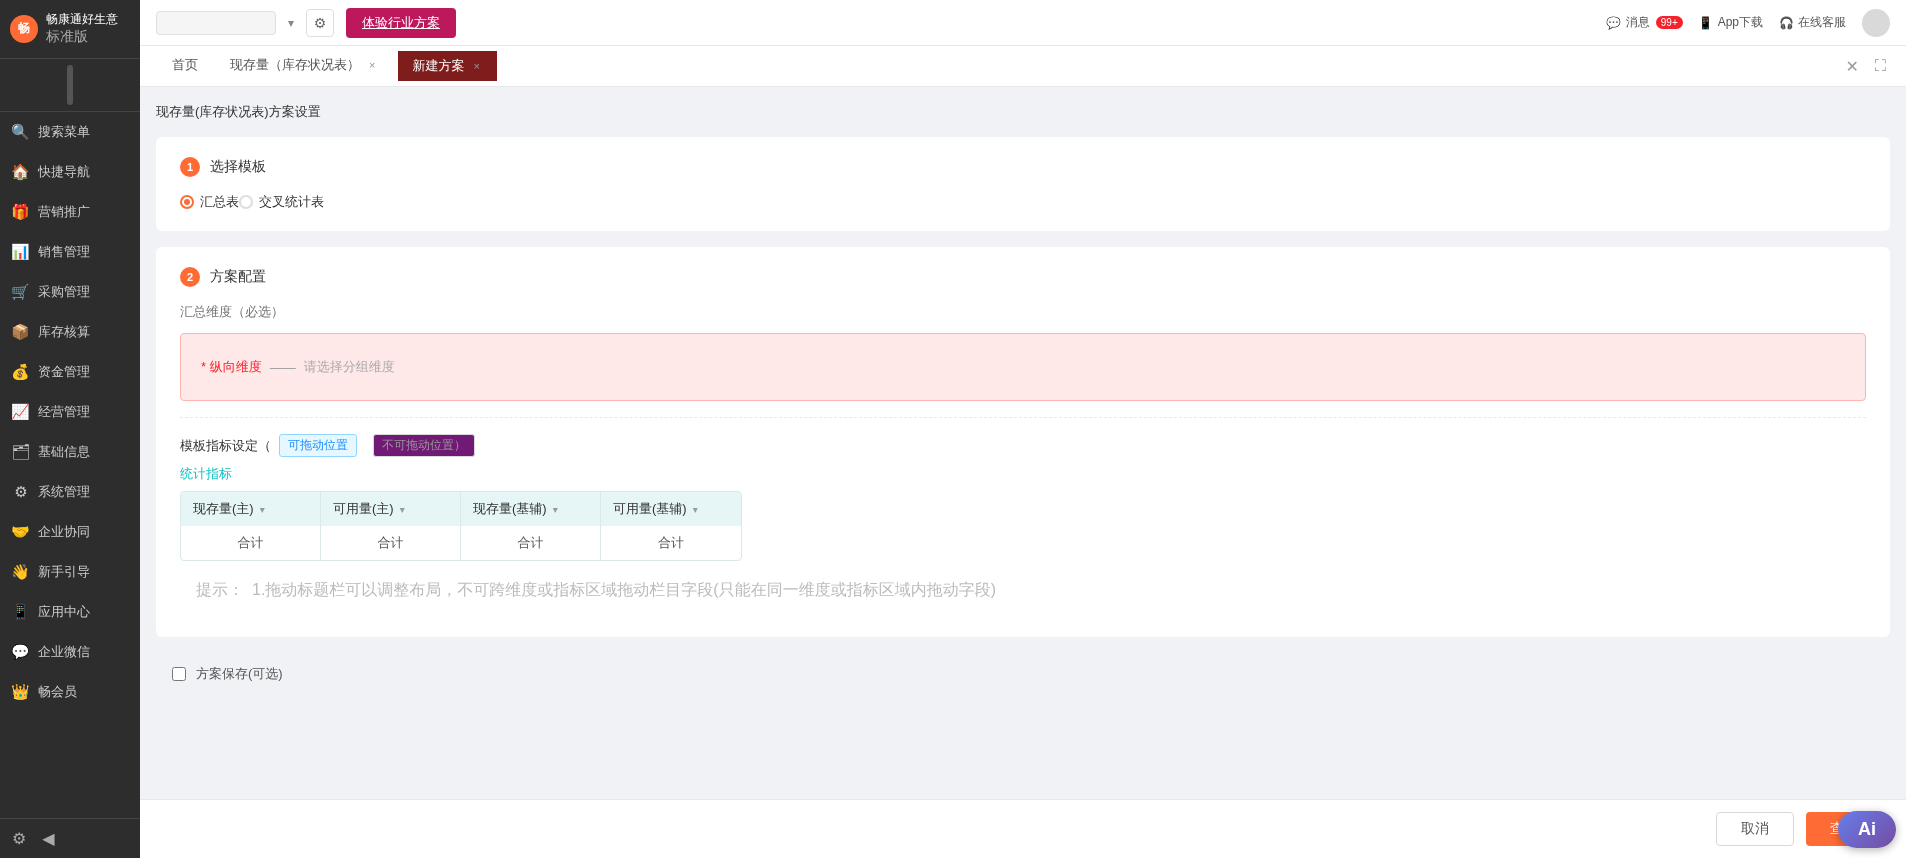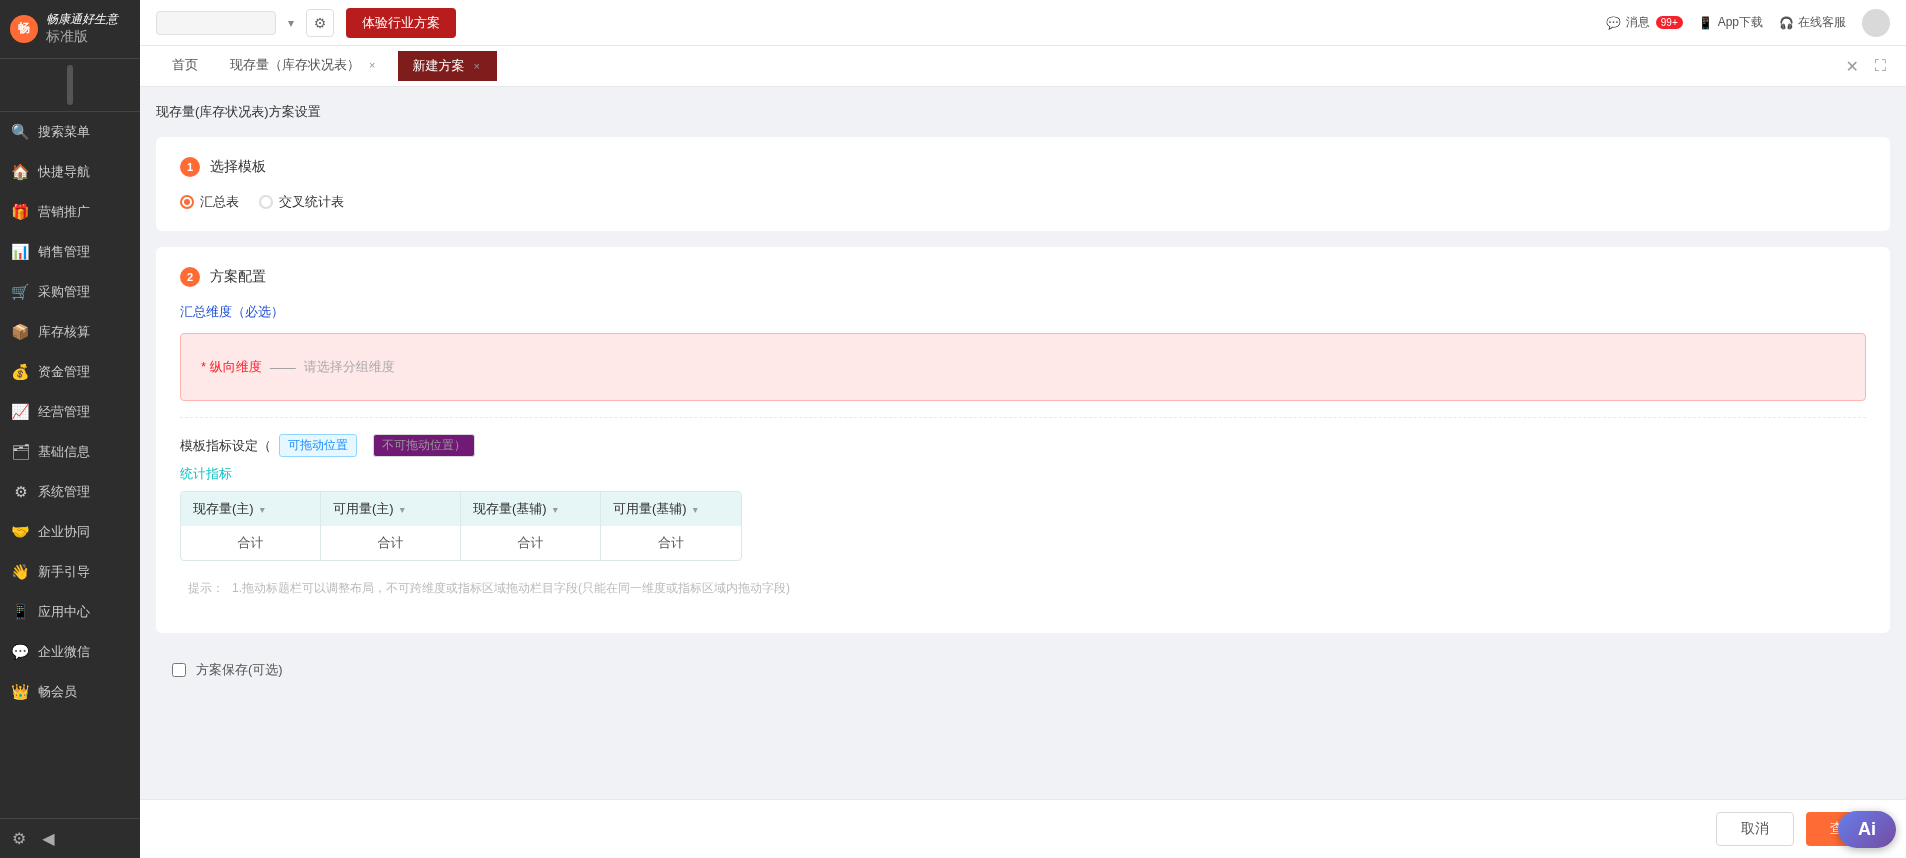--- a/index.html
+++ b/index.html
@@ -22,21 +22,21 @@
       gap: 8px;
       border-bottom: 1px solid #444;
     }
     .logo-icon {
       width: 28px; height: 28px;
       background: #ff6b35;
       border-radius: 50%;
       display: flex; align-items: center; justify-content: center;
       color: white; font-weight: bold; font-size: 12px;
     }
-    .logo-text { color: #fff; font-size: 12px; line-height: 1.3; font-style: italic; }
+    .logo-text { color: #fff; font-size: 12px; line-height: 1.3; }
     .logo-badge { font-size: 14px; color: #aaa; }
     .sidebar-search {
       display: flex; align-items: center; gap: 6px;
       padding: 10px 12px; color: #ccc; cursor: pointer;
       font-size: 13px;
     }
     .sidebar-nav { flex: 1; overflow-y: auto; }
     .sidebar-nav::-webkit-scrollbar { width: 0; }
     .nav-item {
       display: flex; align-items: center; gap: 8px;
@@ -77,23 +77,23 @@
     .topbar-dropdown {
       color: #888; cursor: pointer; font-size: 12px;
     }
     .topbar-settings {
       width: 28px; height: 28px;
       border: 1px solid #ddd; border-radius: 4px;
       display: flex; align-items: center; justify-content: center;
       cursor: pointer; color: #666; font-size: 14px;
     }
     .btn-experience {
-      background: #b91c1c; color: #fff;
+      background: #be185d; color: #fff;
       border: none; border-radius: 4px;
-      padding: 6px 16px; font-size: 13px; cursor: pointer;
+      padding: 6px 16px; font-size: 13px; cursor: pointer; text-decoration: underline;
     }
     .topbar-right {
       margin-left: auto; display: flex; align-items: center; gap: 16px;
     }
     .topbar-right-item {
       display: flex; align-items: center; gap: 4px;
       color: #555; font-size: 12px; cursor: pointer;
     }
     .badge-red {
       background: #f5222d; color: #fff;
@@ -161,21 +161,21 @@
     .step-num {
       width: 20px; height: 20px; border-radius: 50%;
       background: #ff6b35; color: #fff;
       display: flex; align-items: center; justify-content: center;
       font-size: 11px; font-weight: bold; flex-shrink: 0;
     }
     .step-title { font-size: 14px; color: #333; font-weight: 500; }
 
     
     .radio-group {
-      display: flex; align-items: center; gap: 20px;
+      display: flex; align-items: center; 
     }
     .radio-item {
       display: flex; align-items: center; gap: 6px; cursor: pointer;
     }
     .radio-circle {
       width: 14px; height: 14px; border-radius: 50%;
       border: 2px solid #ddd;
       display: flex; align-items: center; justify-content: center;
     }
     .radio-circle.checked { border-color: #ff6b35; }
@@ -186,21 +186,21 @@
     .radio-label { font-size: 13px; color: #333; }
 
     
     .section-divider {
       border: none; border-top: 1px dashed #e8e8e8; margin: 16px 0;
     }
 
     
     .config-section { }
     .config-label {
-      font-size: 13px; color: #1d4ed8; margin-bottom: 12px;
+      font-size: 13px; color: #737373; margin-bottom: 12px;
     }
 
     
     .pink-area {
       background: #ffe8e8; border: 1px solid #ffb3b3;
       border-radius: 4px; padding: 24px 20px; margin-bottom: 16px;
       display: flex; align-items: center; gap: 8px;
     }
     .pink-area-label {
       color: #f5222d; font-size: 13px;
@@ -243,22 +243,22 @@
     .stat-table-body { display: flex; }
     .stat-body-col {
       min-width: 140px; padding: 8px 12px;
       border-right: 1px solid #d9e8e8; font-size: 13px; color: #555;
       text-align: center;
     }
     .stat-body-col:last-child { border-right: none; }
 
     
     .tips-section {
-      margin: 16px 8px;
-      color: #bbb; font-size: 12px; text-align: center;
+      margin: 16px 16px;
+      color: #bbb; font-size: 16px; text-align: center;
     }
     .tip-item { margin-bottom: 4px; display: flex; gap: 8px; }
 
     
     .content-footer {
       padding: 12px 16px;
       display: flex; align-items: center; gap: 10px;
     }
     .save-checkbox {
       width: 14px; height: 14px; border: 1px solid #ccc;

